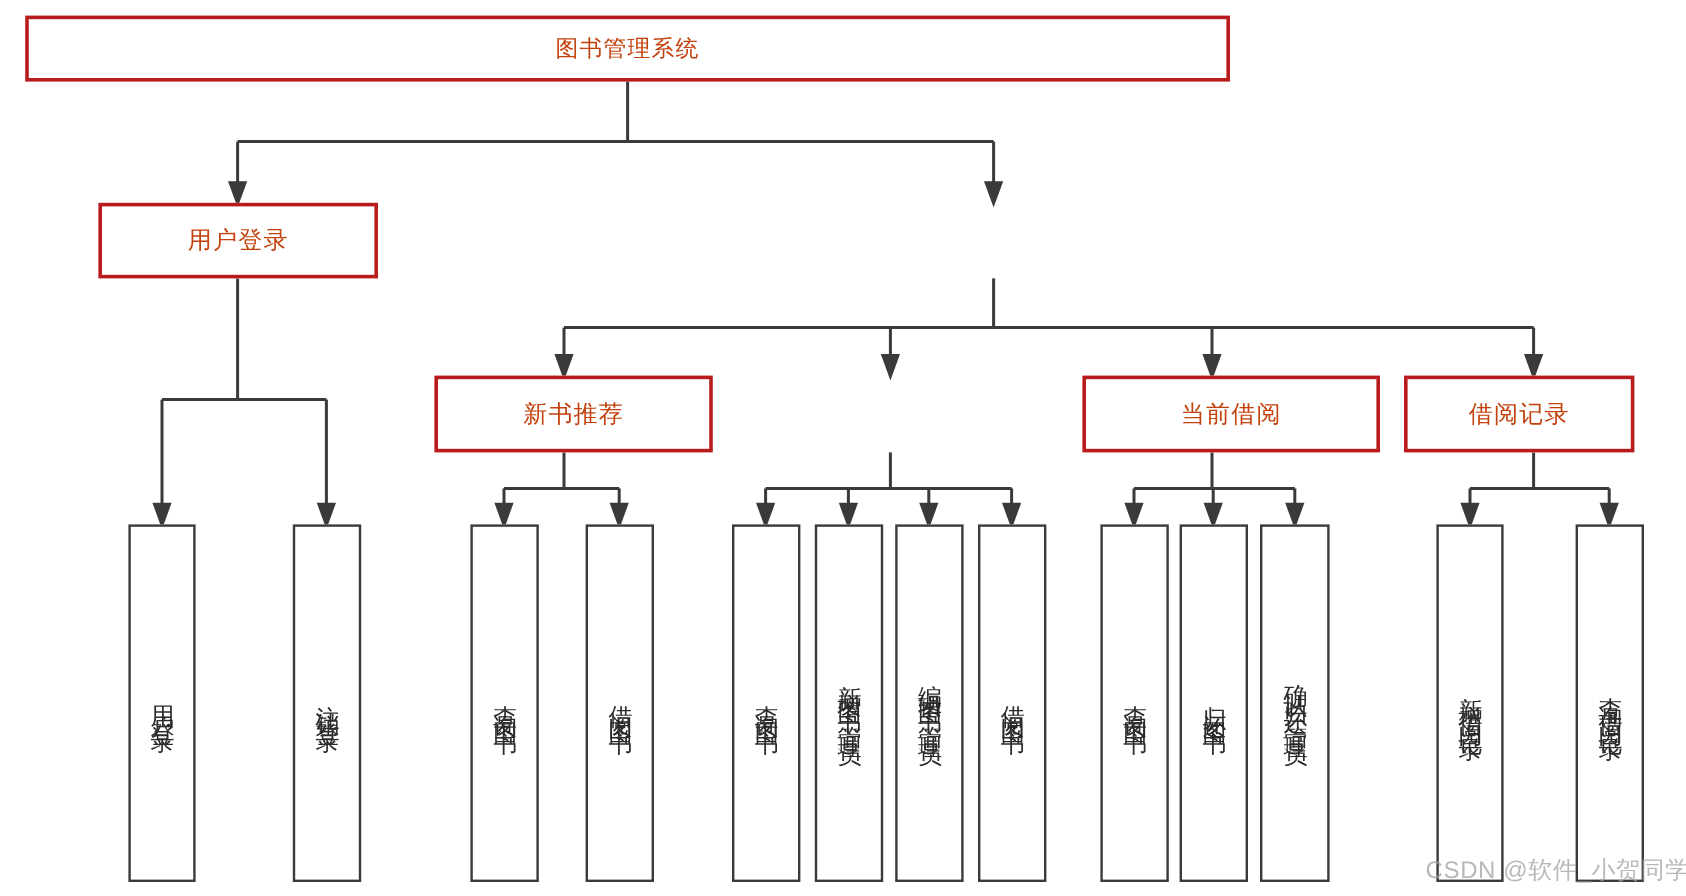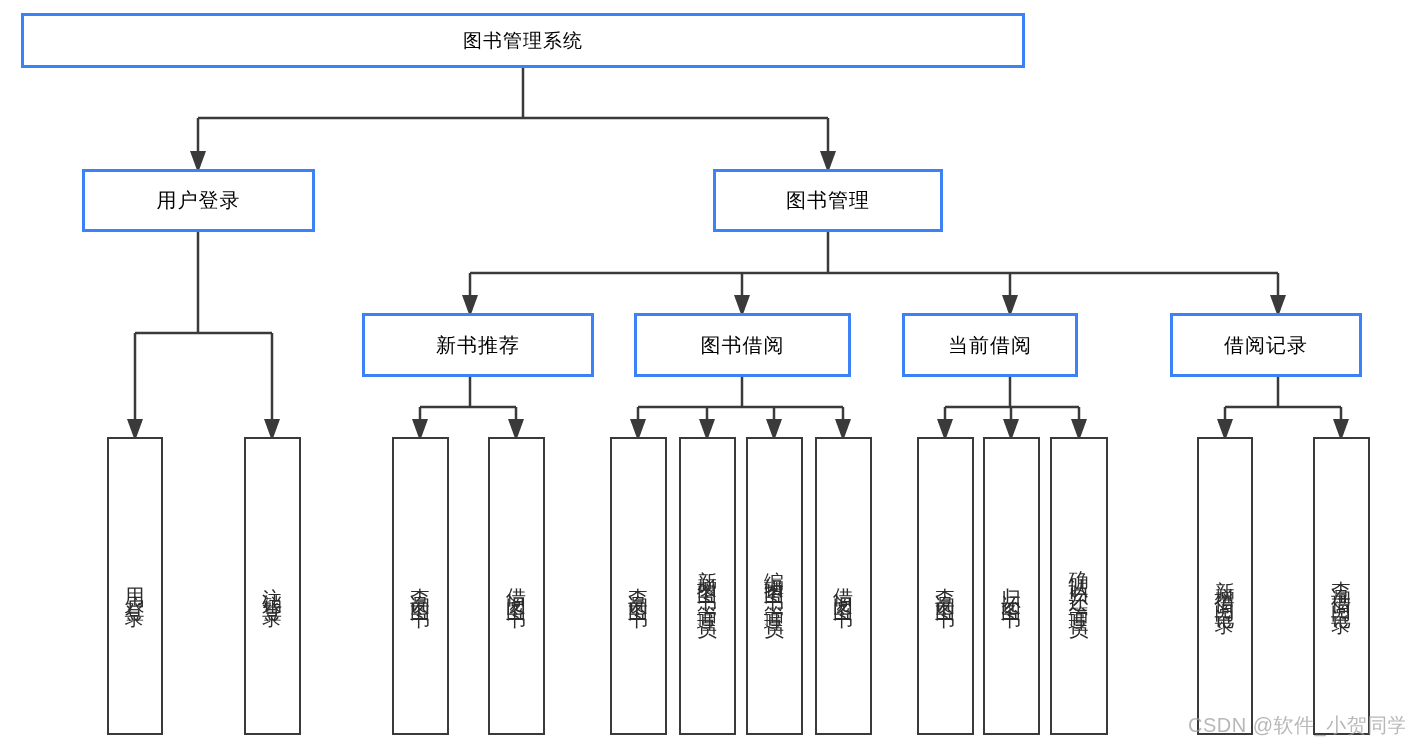--- a/index.html
+++ b/index.html
@@ -18,25 +18,25 @@
   #connector-layer {
     position: absolute;
     left: 0;
     top: 0;
     z-index: 0;
   }
   .node {
     position: absolute;
     box-sizing: border-box;
     background: #ffffff;
-    border: 3px solid #3b82f6;
+    border: 3px solid #b91c1c;
     display: flex;
     align-items: center;
     justify-content: center;
-    color: #000000;
+    color: #c2410c;
     font-size: 20px;
     letter-spacing: 1px;
     z-index: 1;
     white-space: nowrap;
   }
   .node.root { font-size: 19px; }
   .leaf {
     position: absolute;
     box-sizing: border-box;
     background: #ffffff;
@@ -147,25 +147,23 @@
         <polygon points="1217,419 1233,419 1225,441" stroke="none"></polygon>
         <line x1="1341" y1="407" x2="1341" y2="428"></line>
         <polygon points="1333,419 1349,419 1341,441" stroke="none"></polygon>
       </g>
     </g>
   </svg>
 
   <div class="node root" style="left:21px; top:13px; width:1004px; height:55px;">图书管理系统</div>
 
   <div class="node" style="left:82px; top:169px; width:233px; height:63px;">用户登录</div>
-  <div class="node" style="left:713px; top:169px; width:230px; height:63px;">图书管理</div>
 
   <div class="node" style="left:362px; top:313px; width:232px; height:64px;">新书推荐</div>
-  <div class="node" style="left:634px; top:313px; width:217px; height:64px;">图书借阅</div>
-  <div class="node" style="left:902px; top:313px; width:176px; height:64px;">当前借阅</div>
+  <div class="node" style="left:902px; top:313px; width:248px; height:64px;">当前借阅</div>
   <div class="node" style="left:1170px; top:313px; width:192px; height:64px;">借阅记录</div>
 
   <div class="leaf" style="left:107px; width:56px;">
     <span>用户登录</span>
   </div>
   <div class="leaf" style="left:244px;">
     <span>注销登录</span>
   </div>
 
   <div class="leaf" style="left:392px;">

